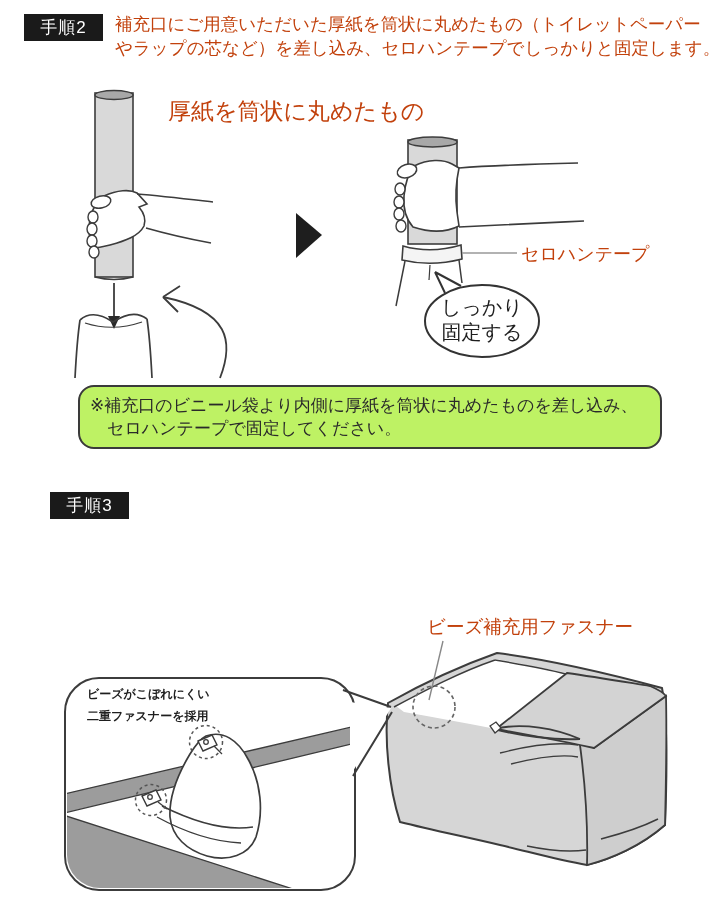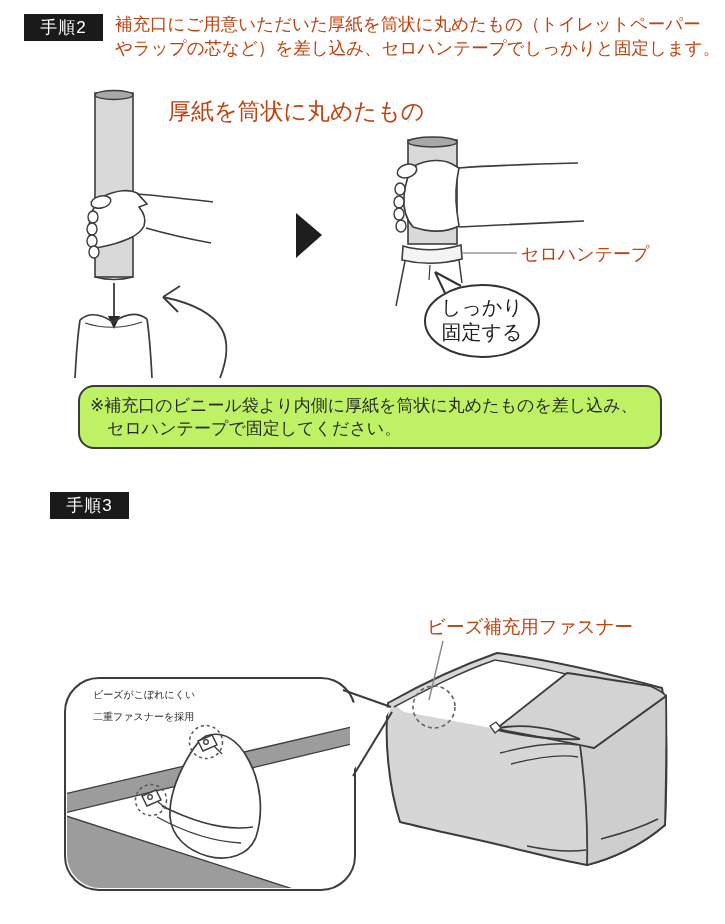--- a/index.html
+++ b/index.html
@@ -20,22 +20,22 @@
   .desc3{line-height:23.5px;}
   .fig-label{white-space:pre;color:#c2410c;z-index:4;}
   .lbl-cardboard{font-size:23px;}
   .lbl-tape{font-size:18px;}
   .lbl-fastener{font-size:18.5px;}
   .bubble-text{
     font-size:20px;line-height:25px;text-align:center;white-space:pre;
     color:#1e1e1e;z-index:4;width:116px;
   }
   .callout-text{
-    font-size:10px;line-height:21.5px;font-weight:normal;white-space:pre;
-    color:#1e1e1e;z-index:4;margin-left:6px;
+    font-size:12px;line-height:21.5px;font-weight:bold;white-space:pre;
+    color:#1e1e1e;z-index:4;
   }
   .note-box{
     width:580px;height:60px;border:2px solid #3a3a3a;border-radius:16px;
     background:#bef264;z-index:3;
   }
   .note-text{
     padding:7px 0 0 10px;font-size:17px;line-height:23px;white-space:pre;color:#2a2a2a;
   }
   svg{position:absolute;left:0;z-index:1;}
 </style>

